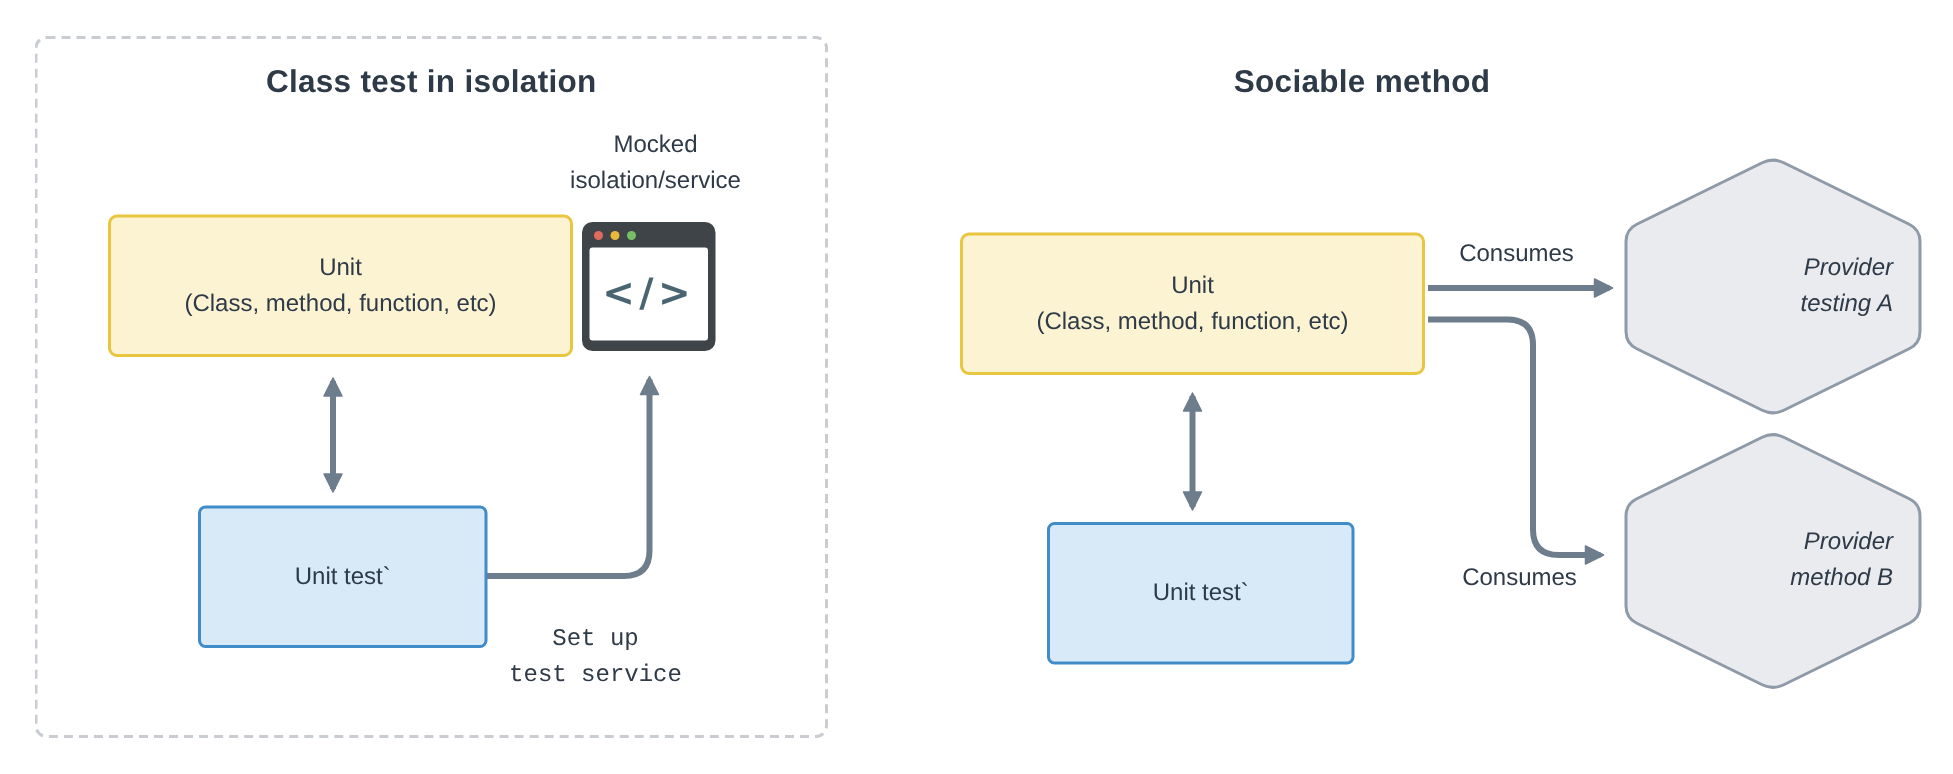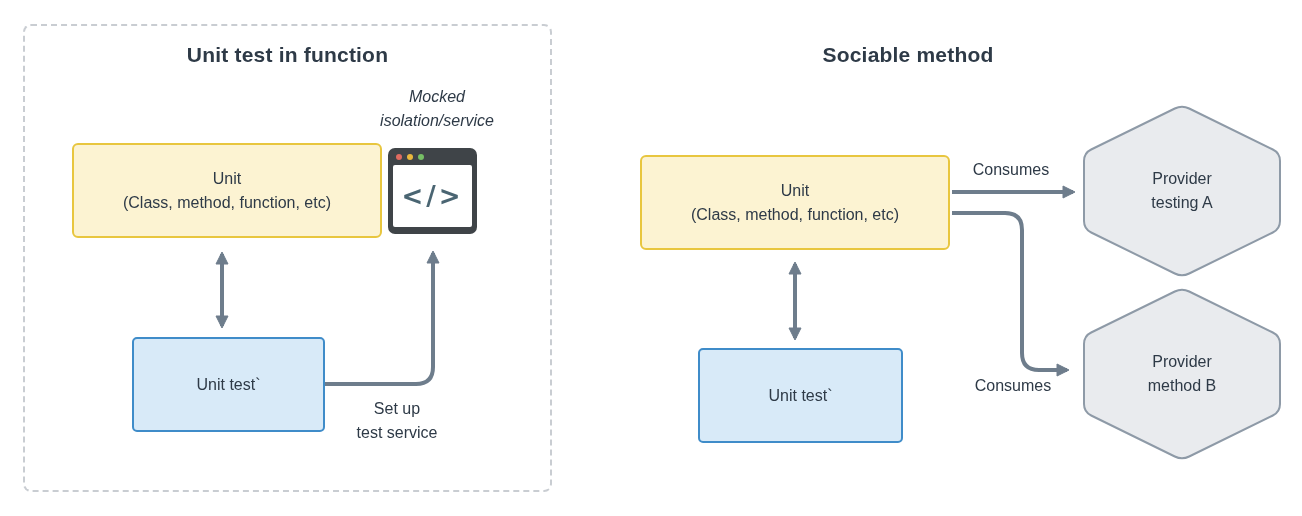--- a/index.html
+++ b/index.html
@@ -28,25 +28,25 @@
   }
   .unit-box  { background: #FCF3D2; border: 2px solid #E8C63F; border-radius: 6px; }
   .test-box  { background: #D8EAF8; border: 2px solid #3F8CC9; border-radius: 5px; }
 
   .unit-left  { left: 72px;  top: 143px; width: 310px; height: 95px; }
   .test-left  { left: 132px; top: 337px; width: 193px; height: 95px; }
   .unit-right { left: 640px; top: 155px; width: 310px; height: 95px; }
   .test-right { left: 698px; top: 348px; width: 205px; height: 95px; }
 
   .small-label { font-size: 16px; line-height: 24px; text-align: center; color: #2E3A47; }
-  .mocked-label  { left: 337px; top: 85px;  width: 200px; font-style: italic; }
-  .setup-label   { left: 317px; top: 397px; width: 160px; }
+  .mocked-label  { left: 337px; top: 85px;  width: 200px; }
+  .setup-label   { left: 317px; top: 414px; width: 160px; font-family: Liberation Mono, monospace; }
   .consumes-a    { left: 941px; top: 158px; width: 140px; }
   .consumes-b    { left: 943px; top: 374px; width: 140px; }
-  .hex-label     { width: 160px; line-height: 24px; font-size: 16px; text-align: center; }
+  .hex-label     { width: 160px; line-height: 24px; font-size: 16px; text-align: right; font-style: italic; }
   .hex-label-a   { left: 1102px; top: 167px; }
   .hex-label-b   { left: 1102px; top: 350px; }
 
   .browser-icon {
     left: 388px; top: 148px; width: 89px; height: 86px;
     background: #3F4448; border-radius: 7px;
   }
   .browser-dots { position: absolute; left: 8px; top: 6px; display: flex; gap: 5px; }
   .dot { width: 6px; height: 6px; border-radius: 50%; }
   .dot-red    { background: #DF6B60; }
@@ -83,21 +83,21 @@
 
     <path d="M795,264 L795,338" fill="none" stroke="#6E7D8C" stroke-width="4" marker-start="url(#ah)" marker-end="url(#ah)"></path>
 
     <path d="M952,192 L1073,192" fill="none" stroke="#6E7D8C" stroke-width="4" marker-end="url(#ah)"></path>
 
     <path d="M952,213 L1005,213 Q1022,213 1022,230 L1022,353 Q1022,370 1039,370 L1067,370" fill="none" stroke="#6E7D8C" stroke-width="4" stroke-linejoin="round" marker-end="url(#ah)"></path>
   </svg>
 
   <div class="abs panel-border"></div>
 
-  <div class="abs diagram-title title-left">Unit test in function</div>
+  <div class="abs diagram-title title-left">Class test in isolation</div>
 
   <div class="abs small-label mocked-label">
     <span>Mocked</span><br>
     <span>isolation/service</span>
   </div>
 
   <div class="abs node unit-box unit-left">
     <span>Unit</span>
     <span>(Class, method, function, etc)</span>
   </div>

